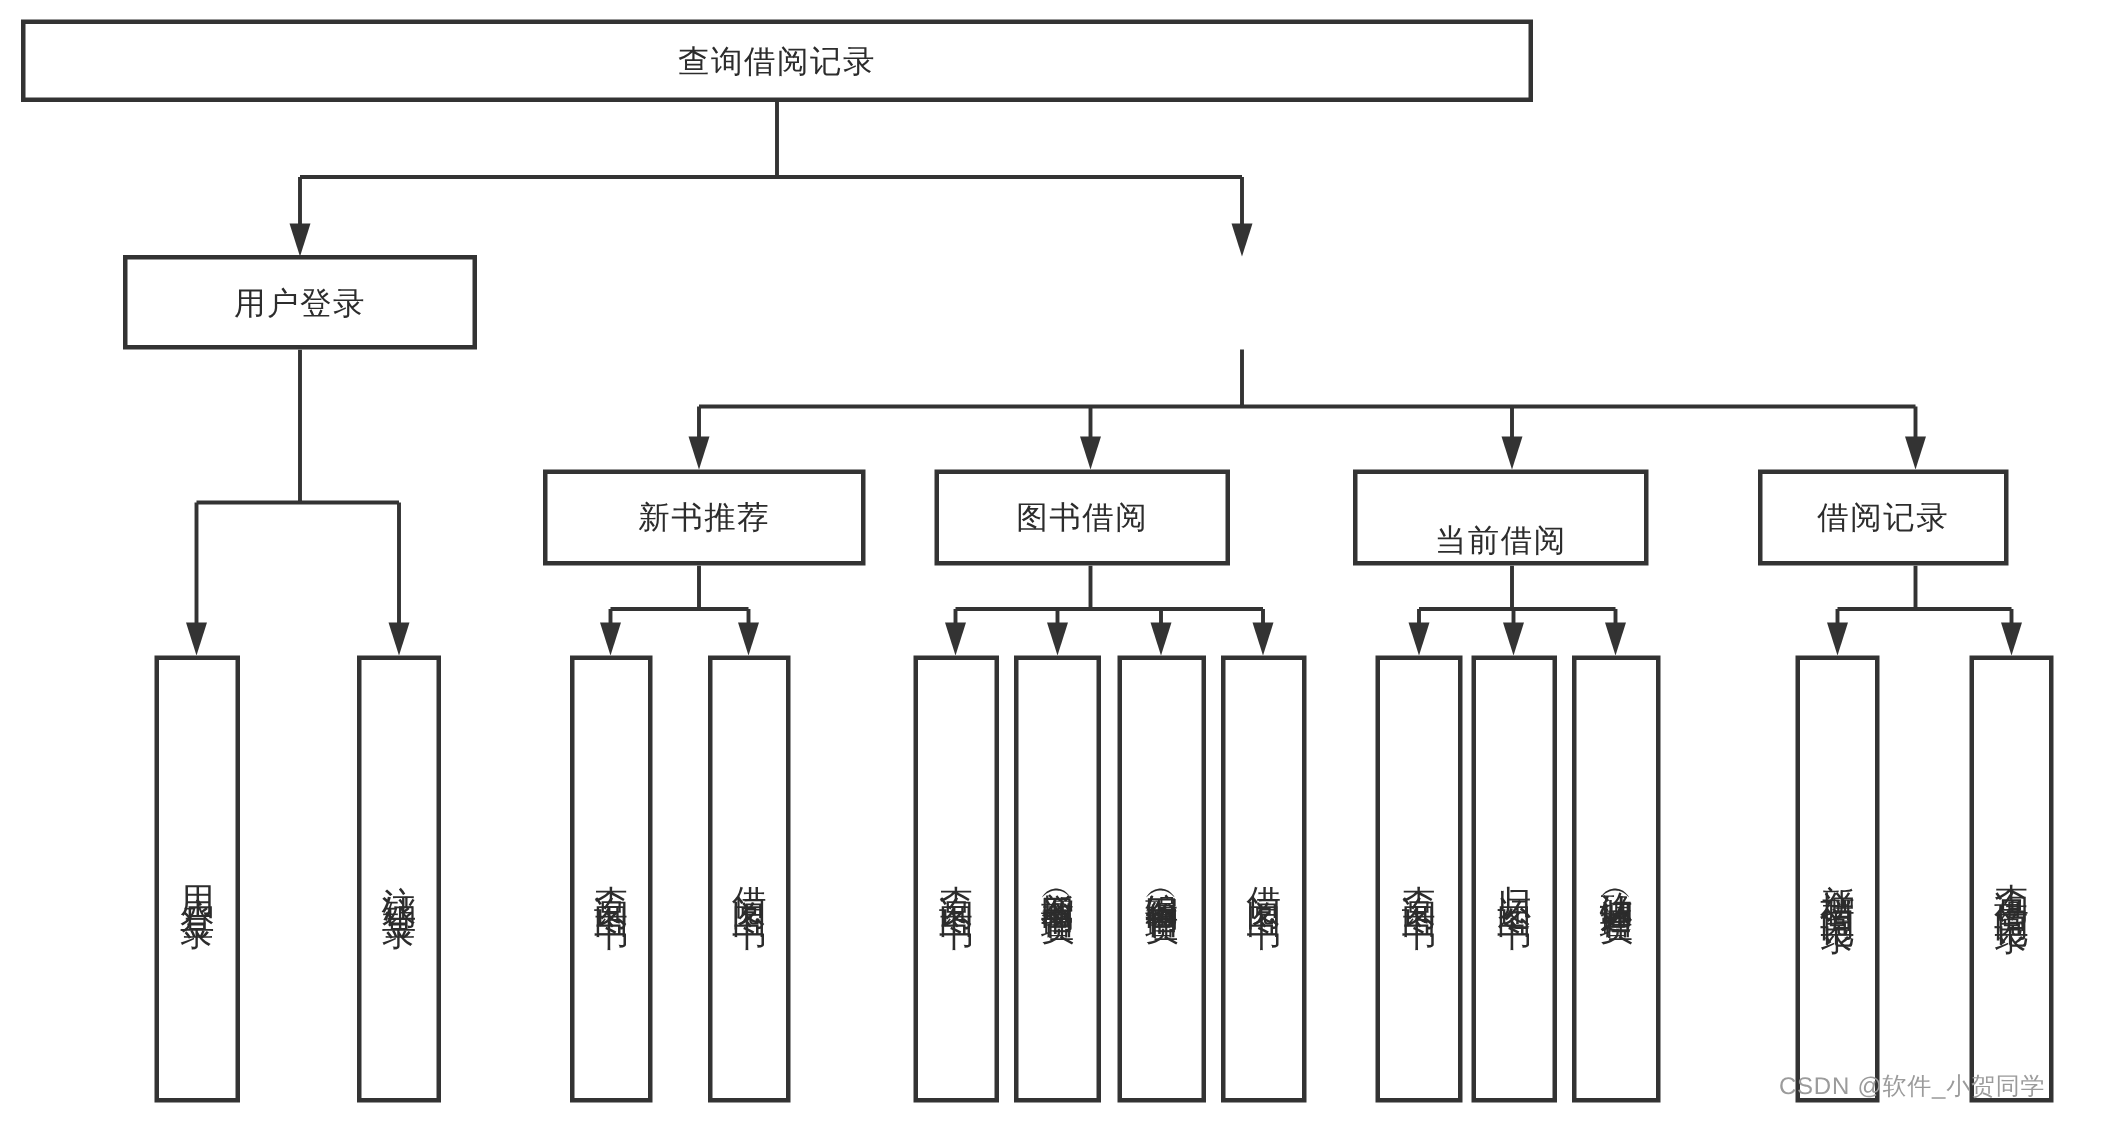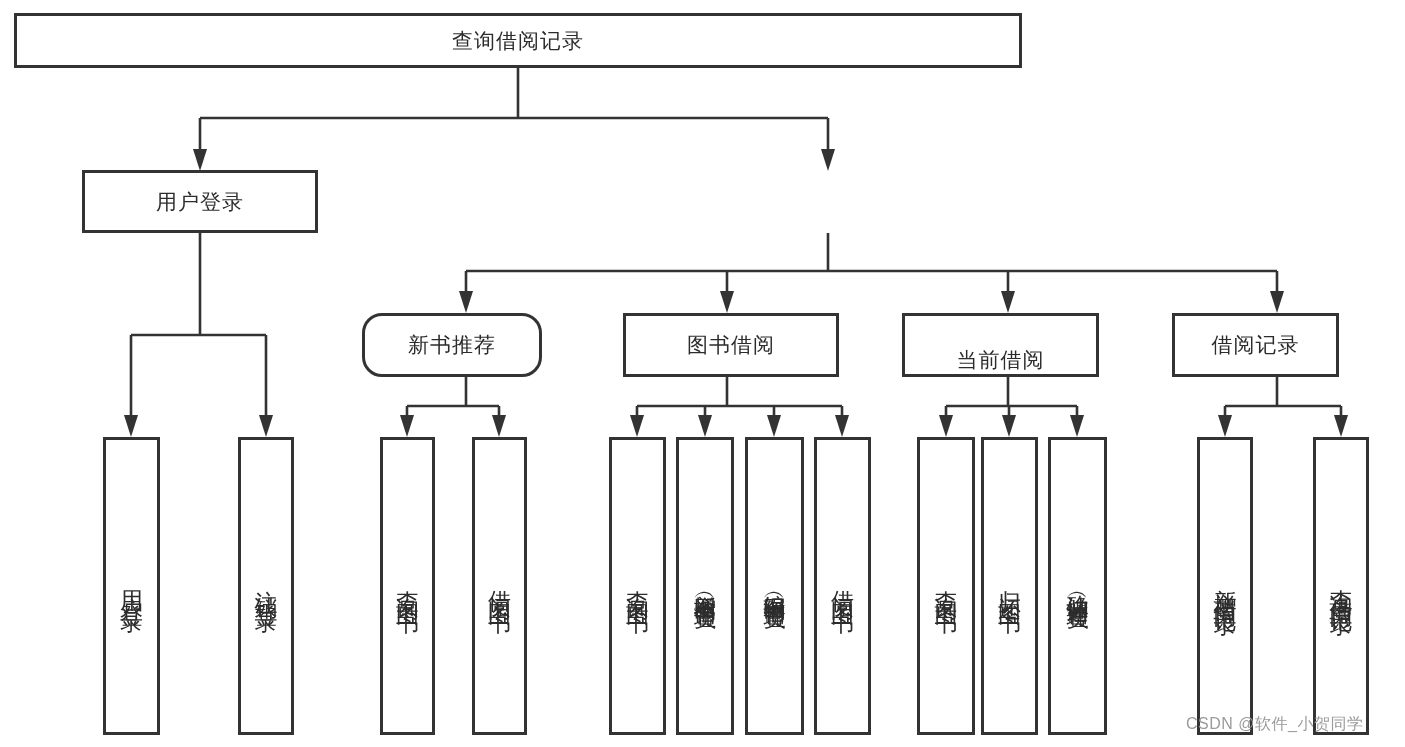--- a/index.html
+++ b/index.html
@@ -93,24 +93,24 @@
   </svg>
 
   <div class="box hbox" style="left:14px; top:13px; width:1008px; height:55px;">
     <span>查询借阅记录</span>
   </div>
 
   <div class="box hbox" style="left:82px; top:170px; width:236px; height:63px;">
     <span>用户登录</span>
   </div>
 
-  <div class="box hbox" style="left:362px; top:313px; width:180px; height:64px;border-radius:20px;">
+  <div class="box hbox" style="left:362px; top:313px; width:215px; height:64px;">
     <span>新书推荐</span>
   </div>
-  <div class="box hbox" style="left:623px; top:313px; width:216px; height:64px;">
+  <div class="box hbox" style="left:623px; top:313px; width:197px; height:64px;">
     <span>图书借阅</span>
   </div>
   <div class="box hbox" style="left:902px; top:313px; width:197px; height:64px;align-items:flex-end;">
     <span>当前借阅</span>
   </div>
   <div class="box hbox" style="left:1172px; top:313px; width:167px; height:64px;">
     <span>借阅记录</span>
   </div>
 
   <div class="box vbox" style="left:103px; top:437px; width:57px; height:298px;">

